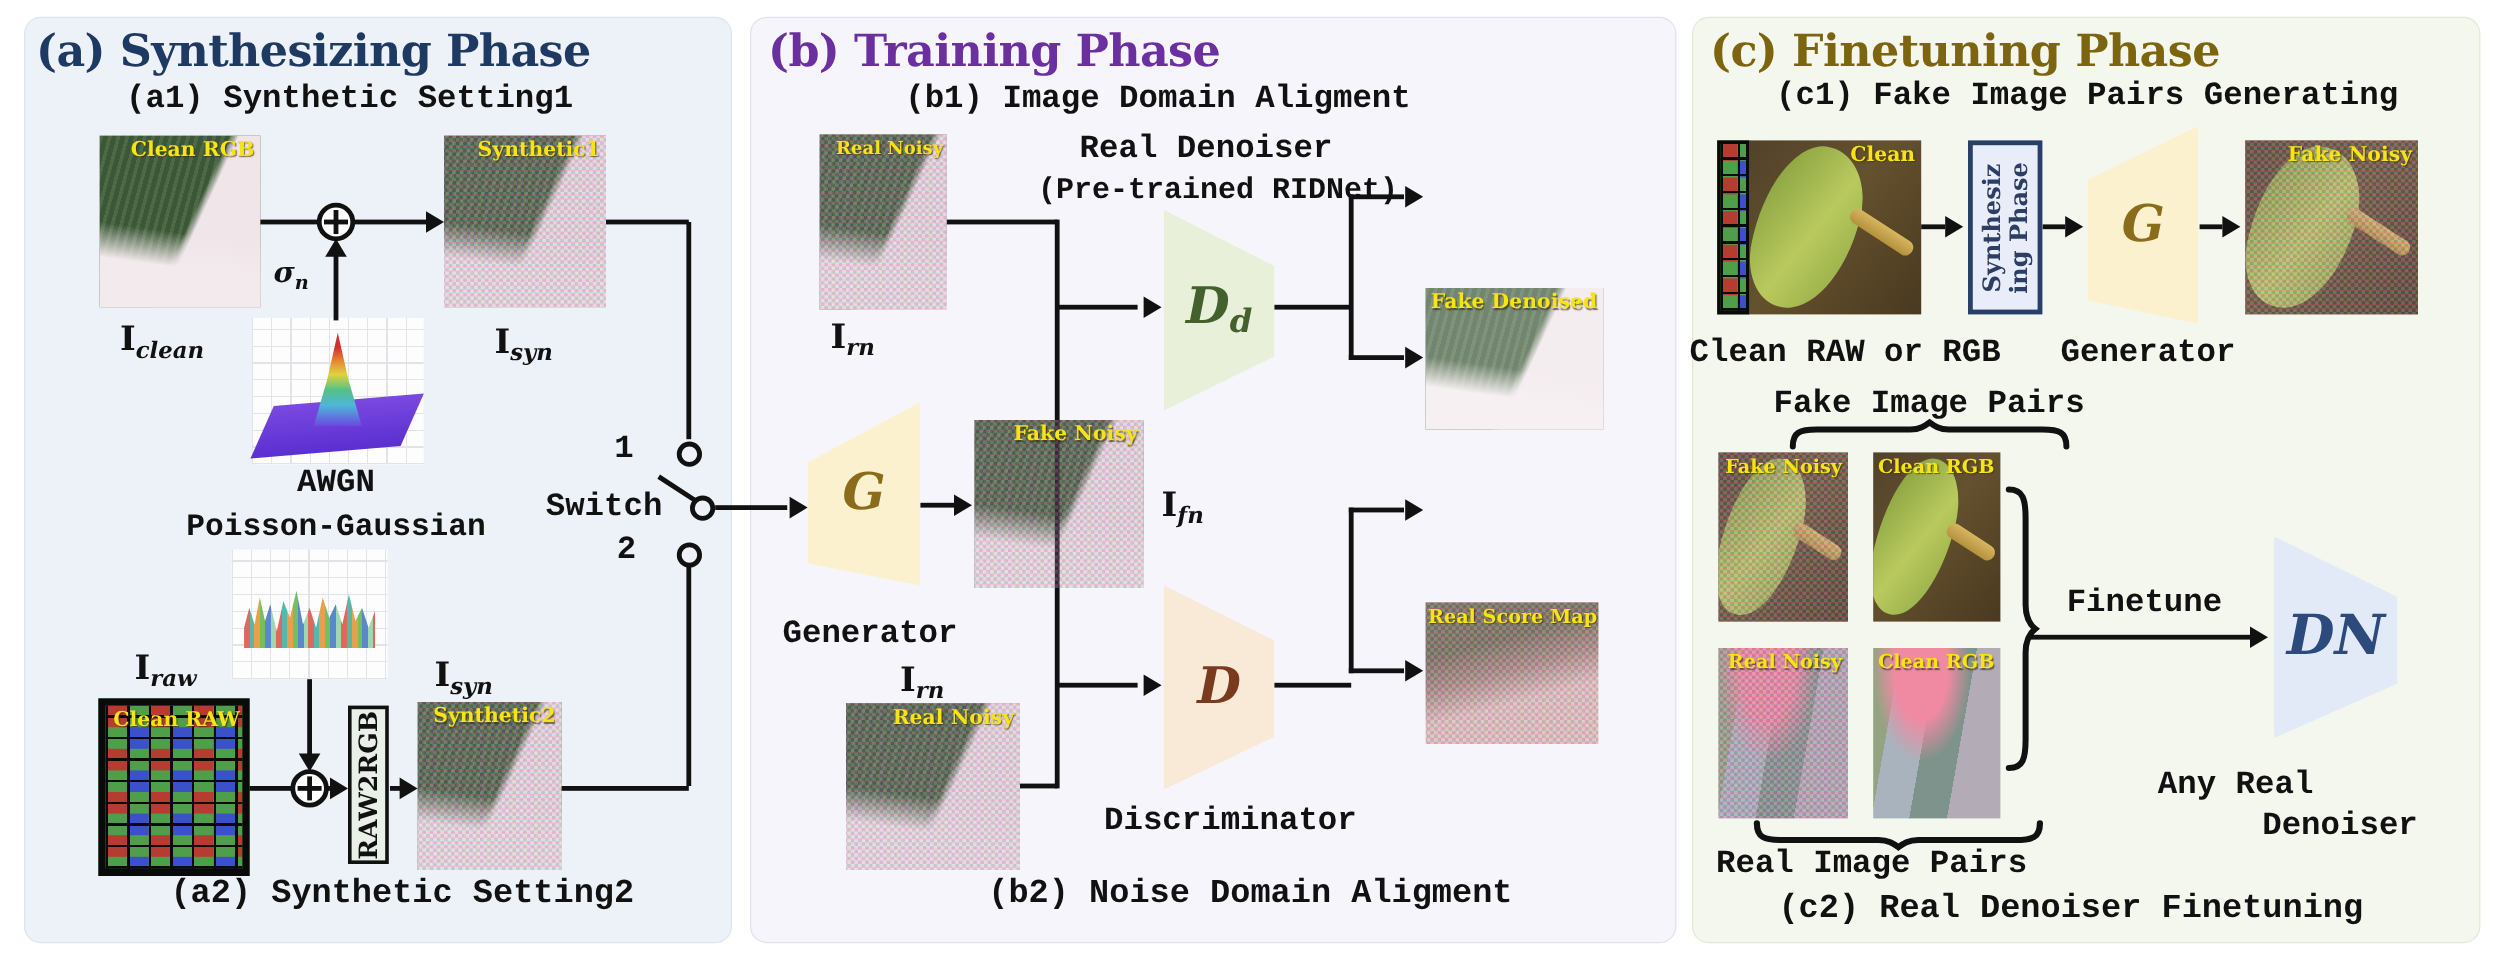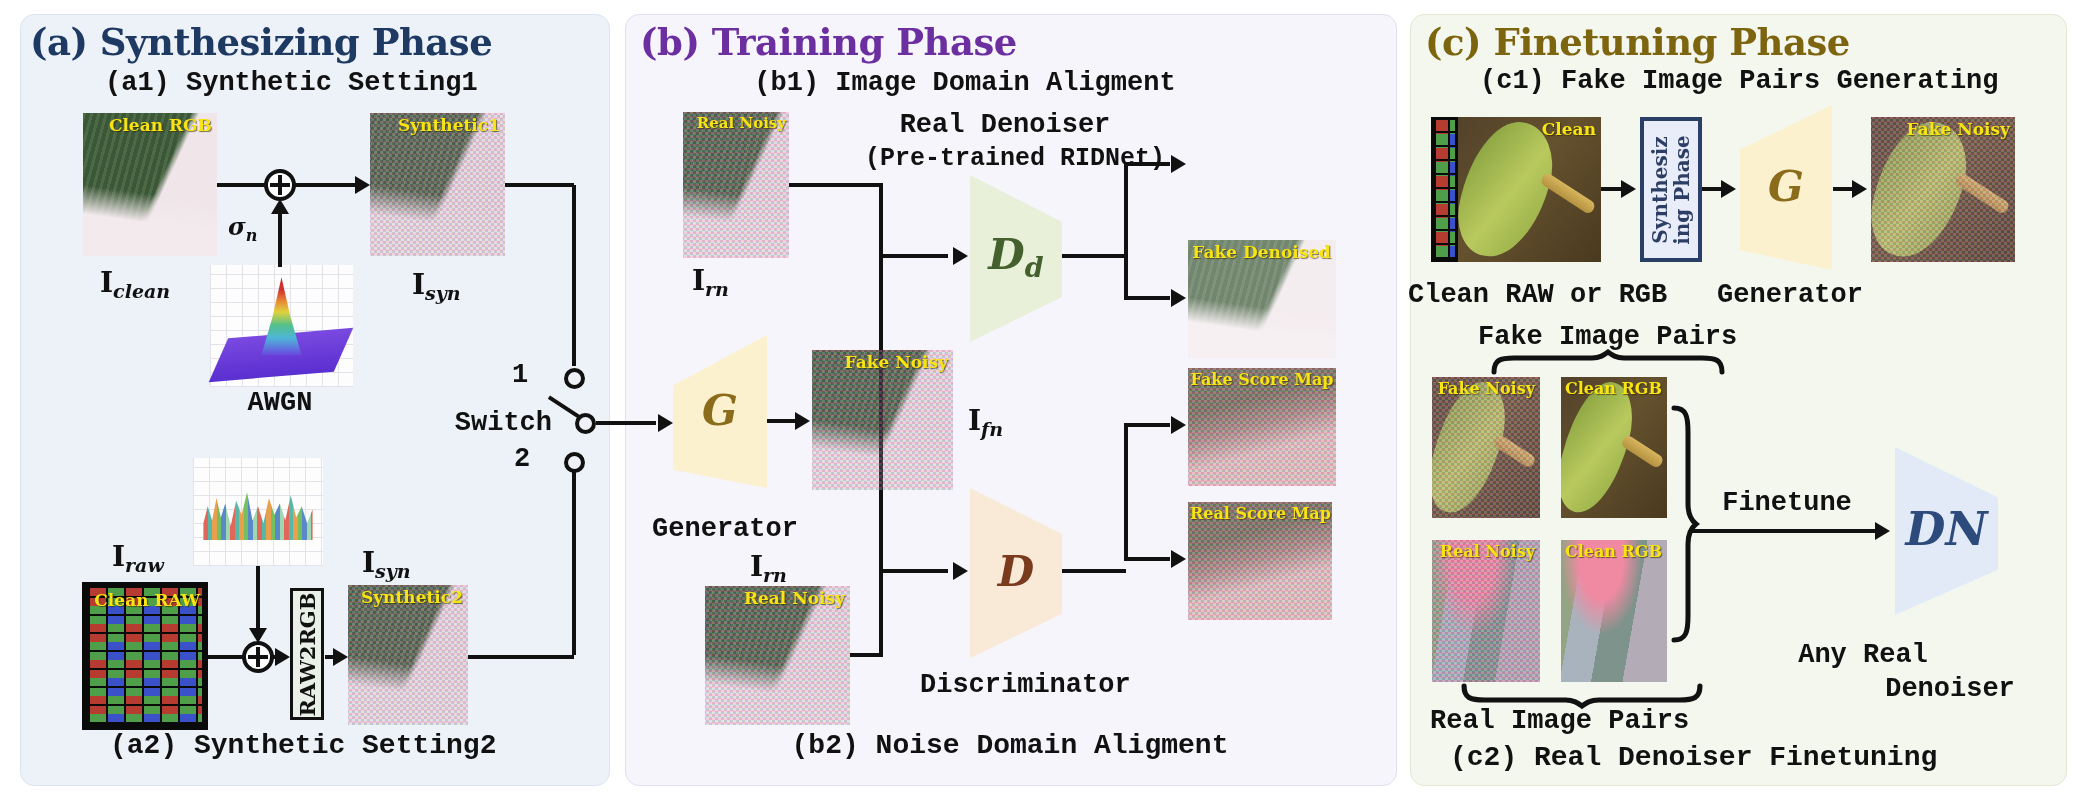--- a/index.html
+++ b/index.html
@@ -8,21 +8,21 @@
   .abs{position:absolute;}
   .panel{position:absolute;border-radius:14px;border:1.5px solid;}
   #panel-a{left:20px;top:14px;width:588px;height:770px;background:var(--panel_a_bg,#edf2f8);border-color:#dbe5ef;}
   #panel-b{left:625px;top:14px;width:770px;height:770px;background:var(--panel_b_bg,#f6f5fb);border-color:#e2e0f0;}
   #panel-c{left:1410px;top:14px;width:655px;height:770px;background:var(--panel_c_bg,#f4f7ee);border-color:#e2e8d4;}
   .ptitle{position:absolute;font-weight:bold;font-size:37px;letter-spacing:-0.5px;white-space:nowrap;}
   #title-a{color:var(--panel_a_title,#1e3a63);}
   #title-b{color:var(--panel_b_title,#6b2fa0);}
   #title-c{color:var(--panel_c_title,#7d6510);}
   .cap{position:absolute;font-weight:bold;color:#111;text-align:center;white-space:nowrap;font-family:Liberation Mono, monospace;}
-  .fs27{font-size:27px;} .fs26{font-size:26px;} .fs25{font-size:25px;} .fs28{font-size:28px;}
+  .fs27{font-size:27px;} .fs26{font-size:26px;} .fs25{font-size:25px;} .fs28{font-size:28px;margin-left:32px;}
   
   .photo{position:absolute;overflow:hidden;}
   .plabel{position:absolute;top:2px;right:5px;font-weight:bold;font-size:17px;color:var(--image_label,#f8e313);
           text-shadow:1px 1px 1px rgba(50,40,0,.65);z-index:4;white-space:nowrap;}
   .plabel.wide{left:2px;right:2px;text-align:center;font-size:16px;}
   .ph-knit{background:
     linear-gradient(8deg,#f3eaed 0 26%,rgba(243,234,237,0) 44%),
     linear-gradient(115deg,rgba(0,0,0,0) 0 54%,#f0e6ea 58% 100%),
     repeating-linear-gradient(105deg,#4d6a46 0 3px,#3c5738 3px 7px);}
   .washed::before{content:"";position:absolute;inset:0;background:rgba(255,255,255,.28);z-index:1;}
@@ -159,20 +159,21 @@
   <span class="mathl" style="left:100px;top:266px;"><span>I</span><span class="sub">clean</span></span>
   <span class="mathl" style="left:412px;top:268px;"><span>I</span><span class="sub">syn</span></span>
   <div class="oplus" style="left:264px;top:169px;"></div>
   <span class="mathl" style="left:228px;top:212px;font-size:24px;font-style:italic;"><span>σ</span><span class="sub" style="font-size:16px;">n</span></span>
 
   <div class="plot" style="left:210px;top:265px;width:143px;height:122px;">
     <div class="floor"></div>
     <div class="peak"></div>
   </div>
   <div class="cap fs27" style="left:190px;top:388px;width:180px;">AWGN</div>
+  <div class="cap fs26" style="left:145px;top:424px;width:270px;">Poisson-Gaussian</div>
   <div class="plot" style="left:193px;top:458px;width:130px;height:108px;">
     <div class="spikes"></div>
   </div>
 
   <span class="mathl" style="left:112px;top:540px;"><span>I</span><span class="sub">raw</span></span>
   <span class="mathl" style="left:362px;top:546px;"><span>I</span><span class="sub">syn</span></span>
 
   <div class="photo bayer" style="left:82px;top:582px;width:126px;height:148px;">
     <span class="plabel" style="right:2px;">Clean RAW</span>
   </div>
@@ -220,23 +221,20 @@
     <span class="plabel">Real Noisy</span>
   </div>
 
   <div class="trap" style="left:970px;top:488px;width:92px;height:170px;background:var(--d_fill,#f9e9d7);clip-path:polygon(0 0,100% 27%,100% 74%,0 100%);">
     <span class="letter" style="color:var(--d_letter,#7a3a1e);">D</span>
   </div>
   <div class="cap fs27" style="left:920px;top:670px;width:200px;">Discriminator</div>
 
   <div class="photo ph-knit washed" style="left:1188px;top:240px;width:148px;height:118px;">
     <span class="plabel">Fake Denoised</span>
-  </div>
-  <div class="photo ph-score noise" style="left:1188px;top:368px;width:148px;height:118px;">
-    <span class="plabel wide">Fake Score Map</span>
   </div>
   <div class="photo ph-score noise" style="left:1188px;top:502px;width:144px;height:118px;">
     <span class="plabel wide">Real Score Map</span>
   </div>
   <div class="cap fs28" style="left:740px;top:730px;width:540px;">(b2) Noise Domain Aligment</div>
 
   <div class="ptitle" id="title-c" style="left:1425px;top:20px;">(c) Finetuning Phase</div>
   <div class="cap fs27" style="left:1480px;top:66px;width:470px;">(c1) Fake Image Pairs Generating</div>
 
   <div class="photo bayer-strip" style="left:1431px;top:117px;width:27px;height:145px;"></div>

